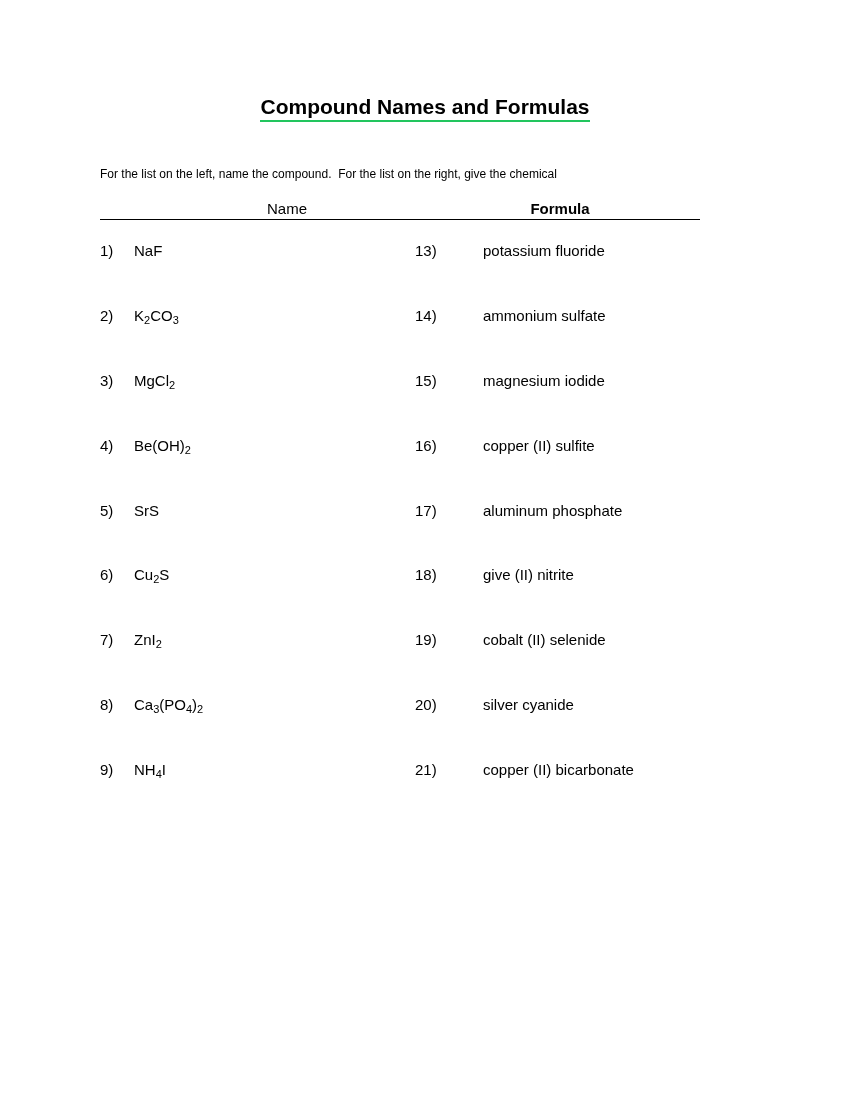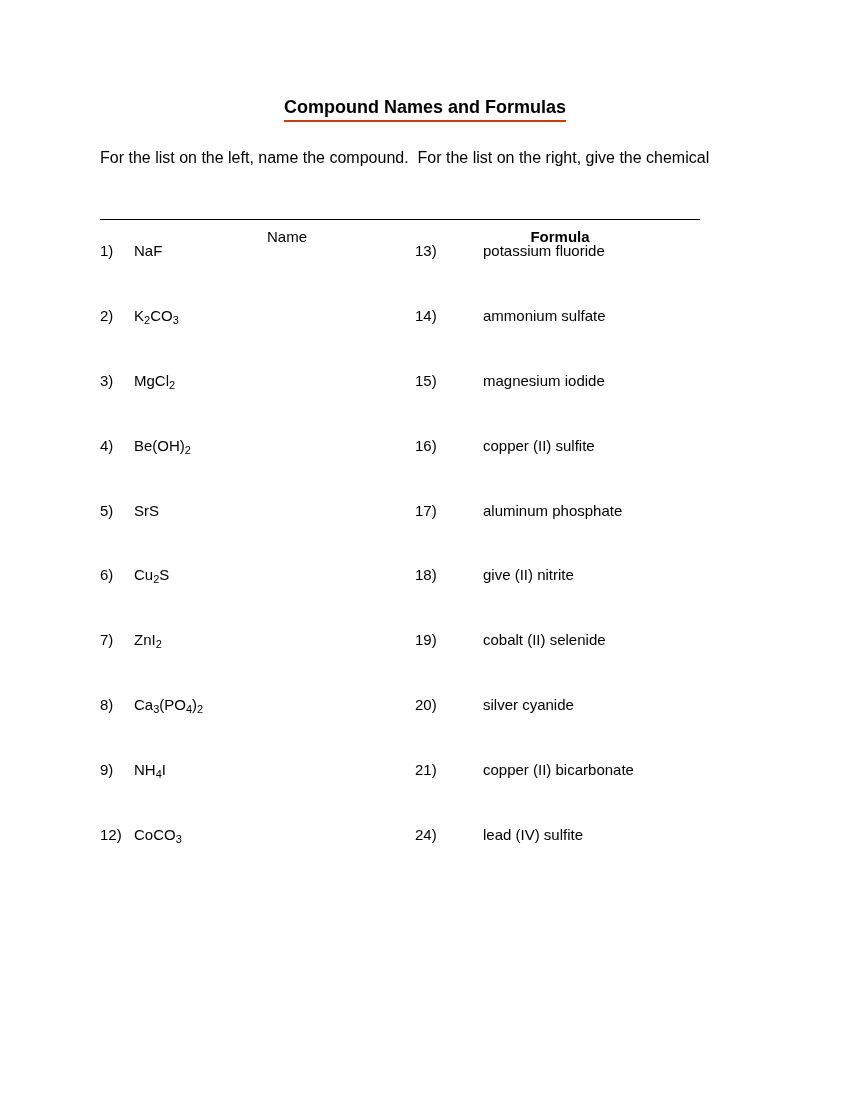--- a/index.html
+++ b/index.html
@@ -18,46 +18,45 @@
   }
   .title-wrap {
     position: absolute;
     top: 95px;
     left: 0;
     width: 850px;
     text-align: center;
   }
   .title {
     display: inline-block;
-    font-size: 18px;
+    font-size: 21px;
     font-weight: bold;
     line-height: 24px;
-    border-bottom: 2px solid #c2410c;
+    border-bottom: 2px solid #22c55e;
     padding-bottom: 1px;
     white-space: pre;
   }
   .instructions {
     position: absolute;
-    top: 148px;
+    top: 164px;
     left: 100px;
     width: 660px;
-    font-size: 16px;
+    font-size: 12px;
     line-height: 20px;
   }
   .instr-line {
     white-space: pre-wrap;
   }
   .col-header {
     position: absolute;
     top: 199px;
     font-size: 15px;
     line-height: 20px;
     transform: translateX(-50%);
     white-space: nowrap;
-    margin-top: 28px;
   }
   .col-header.name    { left: 287px; }
   .col-header.formula { left: 560px; font-weight: bold; }
   .header-rule {
     position: absolute;
     top: 219px;
     left: 100px;
     width: 600px;
     height: 0;
     border-top: 1.5px solid #000;
@@ -154,21 +153,15 @@
       <span class="ltxt">Ca<sub>3</sub>(PO<sub>4</sub>)<sub>2</sub></span>
       <span class="rnum">20)</span>
       <span class="rtxt">silver cyanide</span>
     </div>
     <div class="row">
       <span class="lnum">9)</span>
       <span class="ltxt">NH<sub>4</sub>I</span>
       <span class="rnum">21)</span>
       <span class="rtxt">copper (II) bicarbonate</span>
     </div>
-    <div class="row">
-      <span class="lnum">12)</span>
-      <span class="ltxt">CoCO<sub>3</sub></span>
-      <span class="rnum">24)</span>
-      <span class="rtxt">lead (IV) sulfite</span>
-    </div>
   </div>
 
 </div>
 
 </body></html>

